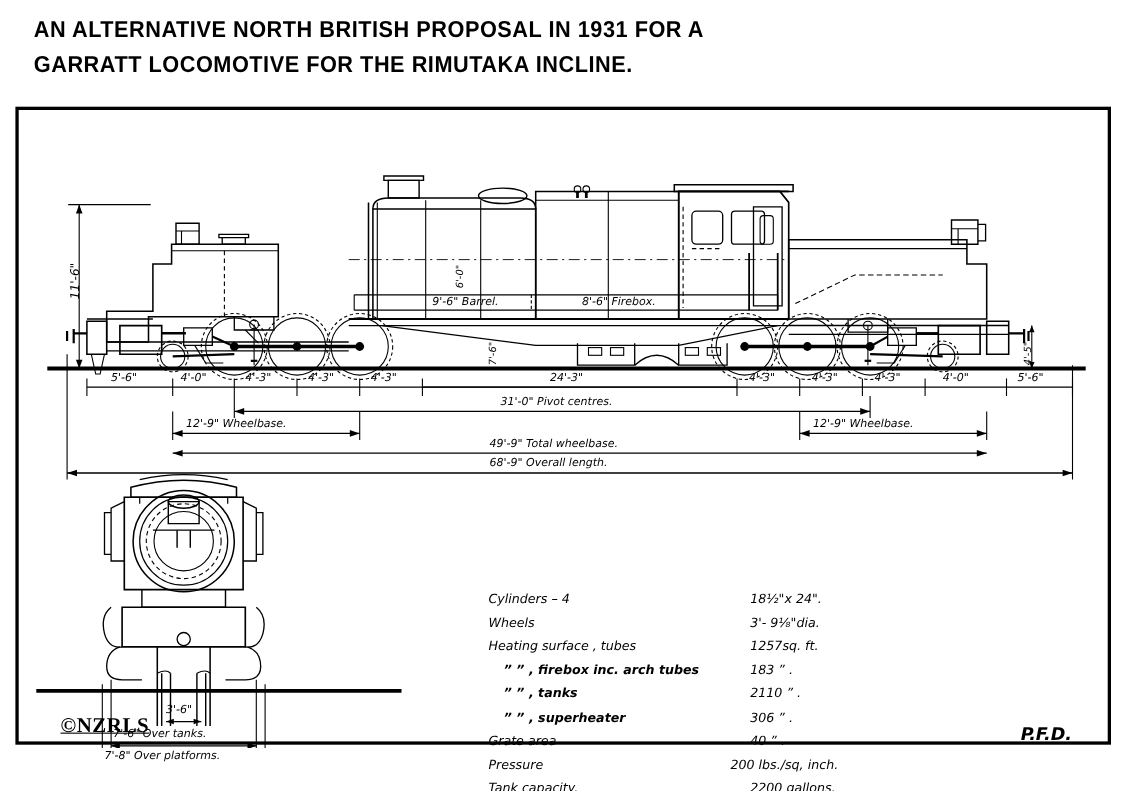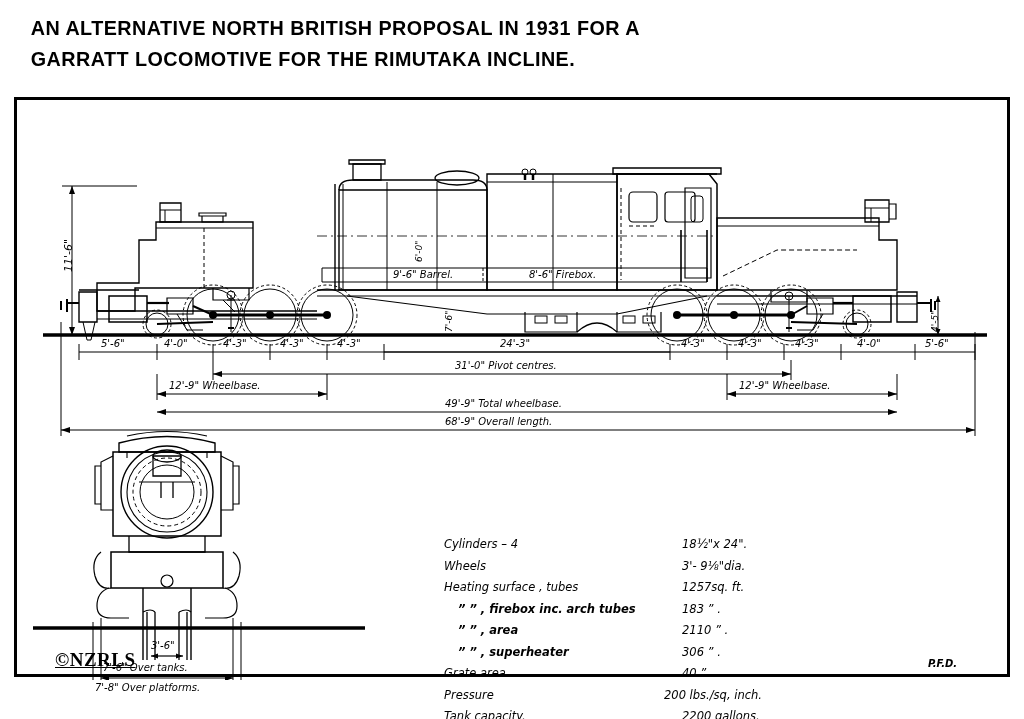--- a/index.html
+++ b/index.html
@@ -64,21 +64,21 @@
   .copyright{
     position:absolute;left:52px;top:646px;
     font-family:"Liberation Serif",serif;
     font-weight:bold;font-size:19px;
     text-decoration:underline;
     letter-spacing:0.5px;
   }
   .signature{
     position:absolute;left:925px;top:655px;
     font-family:"DejaVu Sans",sans-serif;
-    font-style:italic;font-weight:bold;font-size:10px;
+    font-style:italic;font-weight:bold;font-size:16px;
   }
 </style>
 </head>
 <body>
 
 <div class="page">
 
   <div class="title-block">
     <div class="title-line">AN ALTERNATIVE NORTH BRITISH PROPOSAL IN 1931 FOR A</div>
     <div class="title-line">GARRATT LOCOMOTIVE FOR THE RIMUTAKA INCLINE.</div>
@@ -407,21 +407,21 @@
           </div>
           <div class="spec-row">
             <span class="spec-label">Heating surface , tubes</span>
             <span class="spec-value" style="left: 282px;">1257sq. ft.</span>
           </div>
           <div class="spec-row">
             <span class="spec-label ind">”        ”       , firebox inc. arch tubes</span>
             <span class="spec-value" style="left: 282px;">183    ”   .</span>
           </div>
           <div class="spec-row">
-            <span class="spec-label ind">”        ”       , area</span>
+            <span class="spec-label ind">”        ”       , tanks</span>
             <span class="spec-value" style="left: 282px;">2110   ”   .</span>
           </div>
           <div class="spec-row">
             <span class="spec-label ind">”        ”       , superheater</span>
             <span class="spec-value" style="left: 282px;">306   ”   .</span>
           </div>
           <div class="spec-row">
             <span class="spec-label">Grate area</span>
             <span class="spec-value" style="left: 282px;">40    ”   .</span>
           </div>

